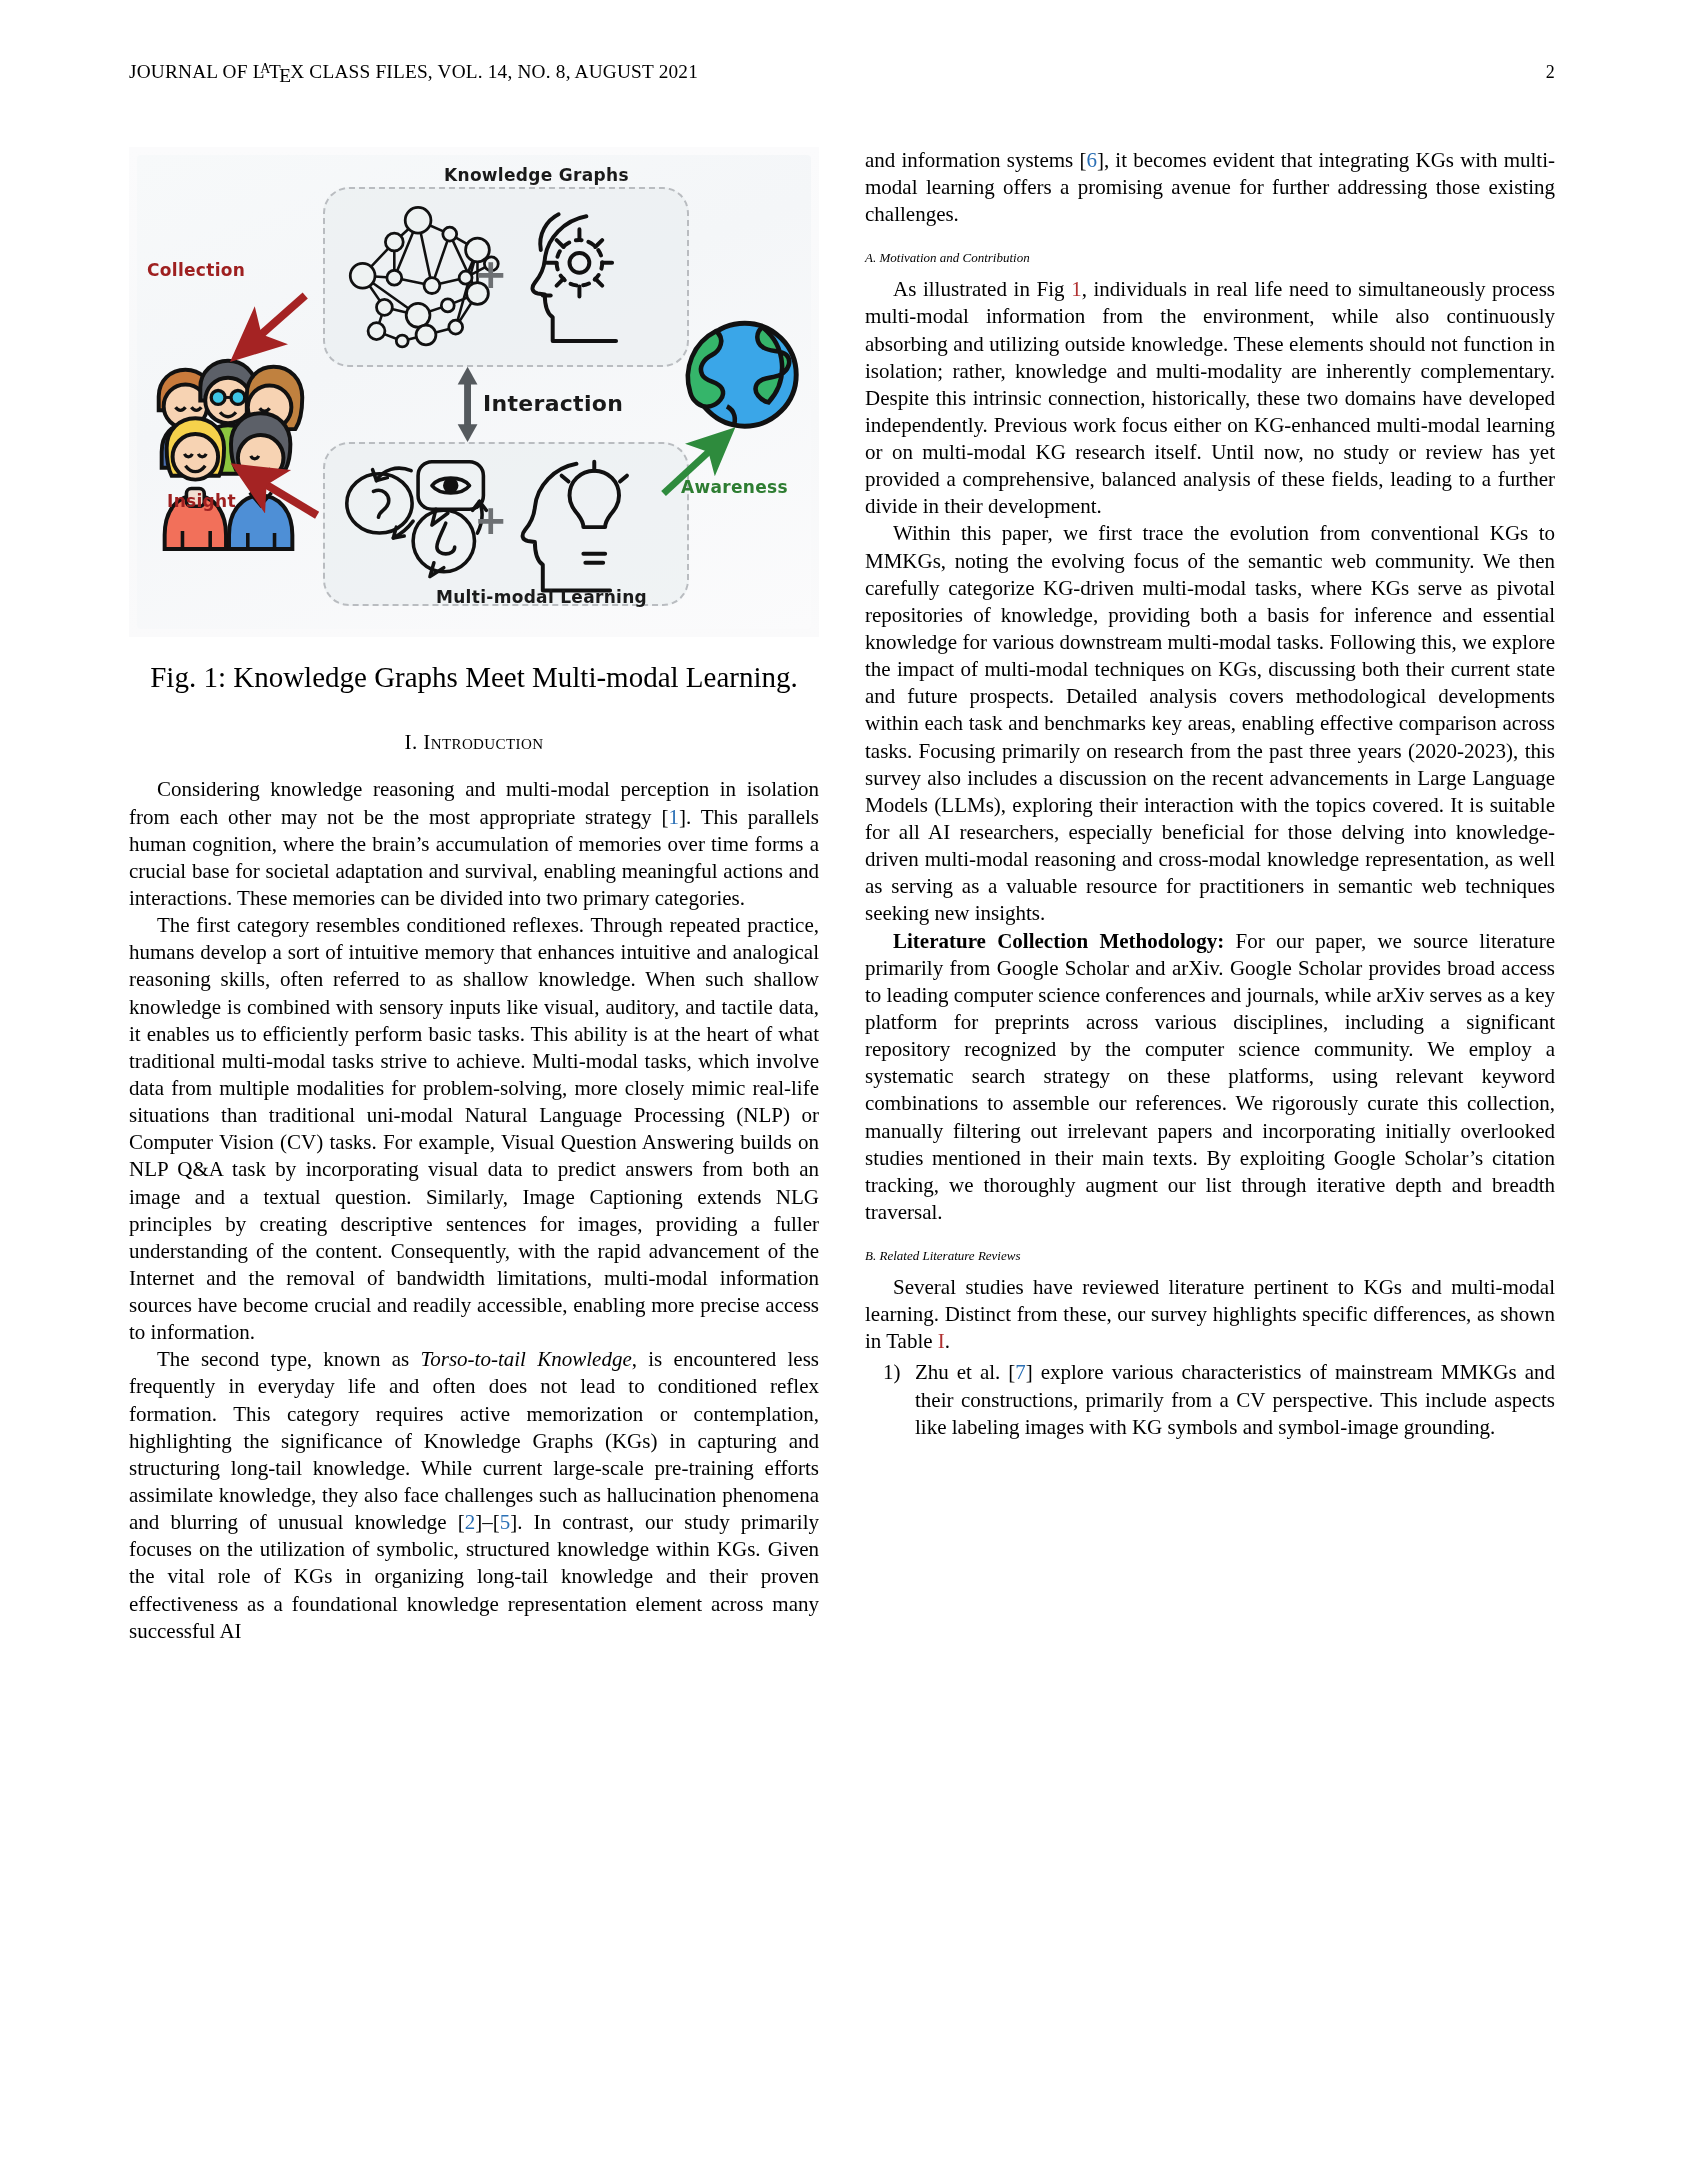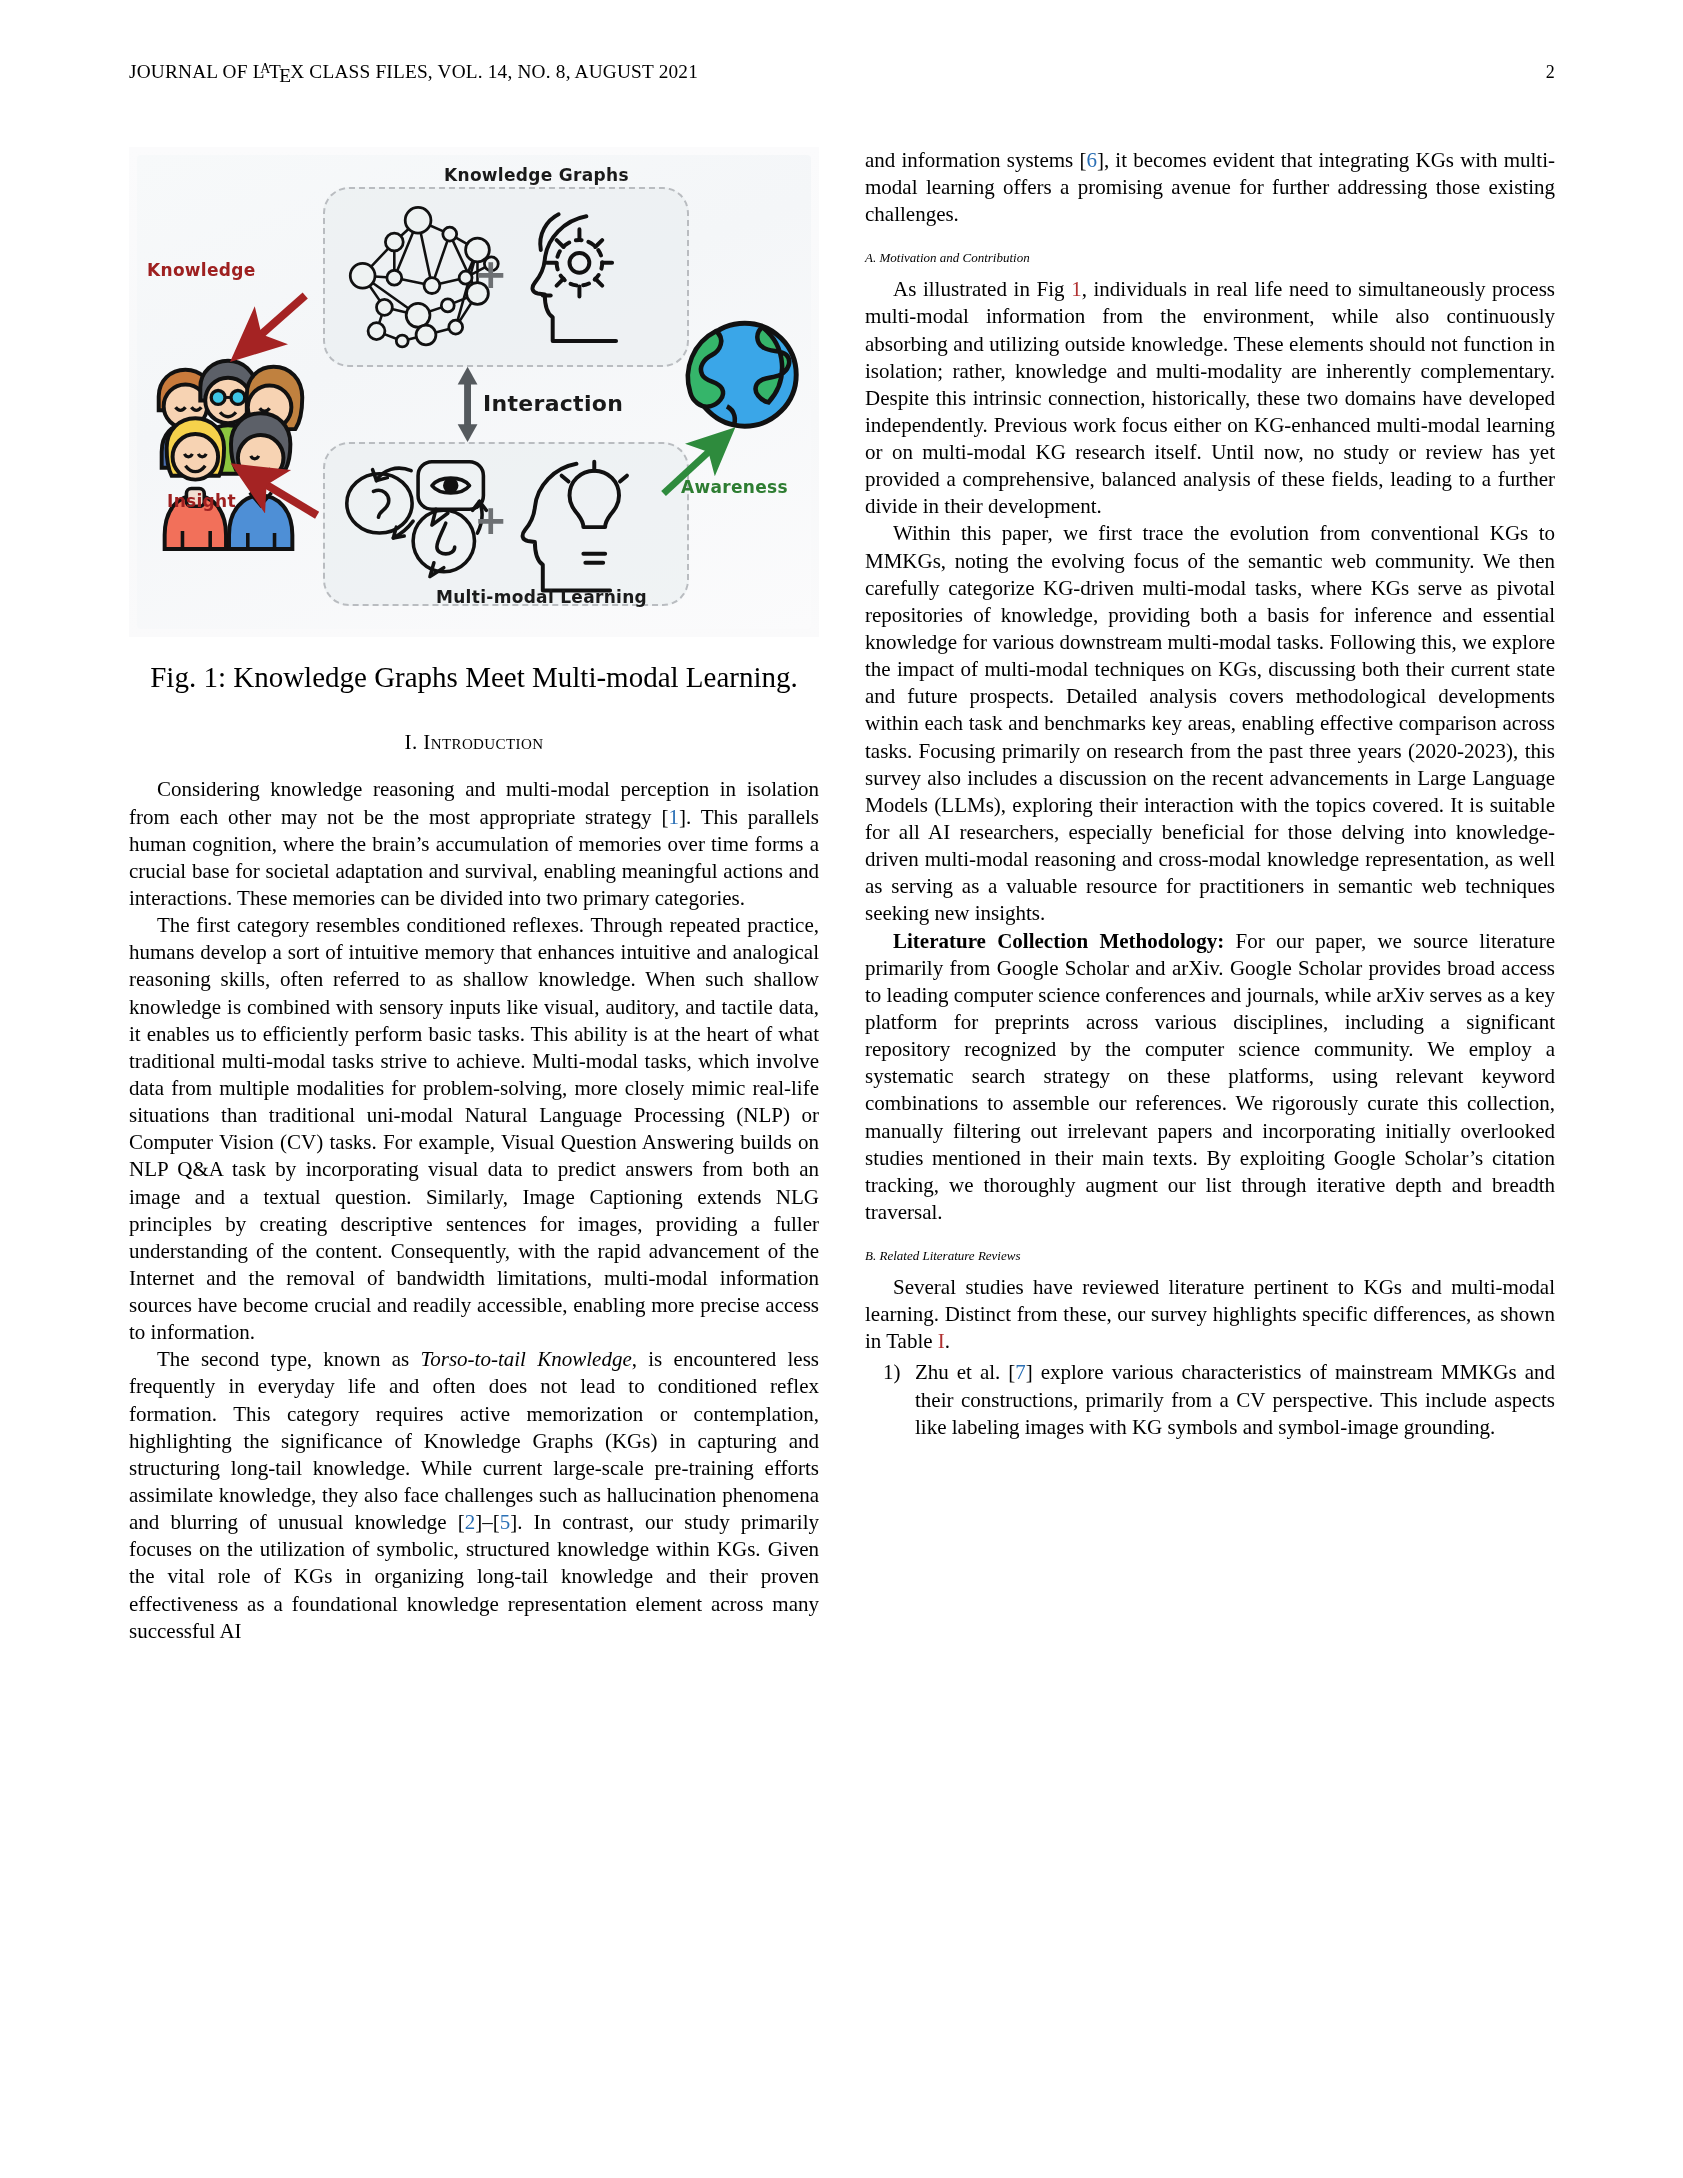--- a/index.html
+++ b/index.html
@@ -372,21 +372,21 @@
               <path d="M540,350 L592,302" stroke="#2e8b3d" stroke-width="7" fill="none" marker-end="url(#arrGreen)"></path>
             </g>
           </svg>
 
           <div class="plus plus-top">+</div>
           <div class="plus plus-bot">+</div>
 
           <div class="fig-label lbl-kg">Knowledge Graphs</div>
           <div class="fig-label lbl-mml">Multi-modal Learning</div>
           <div class="fig-label lbl-inter">Interaction</div>
-          <div class="fig-label lbl-know">Knowledge</div>
+          <div class="fig-label lbl-know">Collection</div>
           <div class="fig-label lbl-insi">Insight</div>
           <div class="fig-label lbl-awar">Awareness</div>
         </div>
 
         <figcaption class="figcap">Fig. 1: Knowledge Graphs Meet Multi-modal Learning.</figcaption>
       </figure>
 
       <h1 class="sec">I.  Introduction</h1>
 
       <div>

